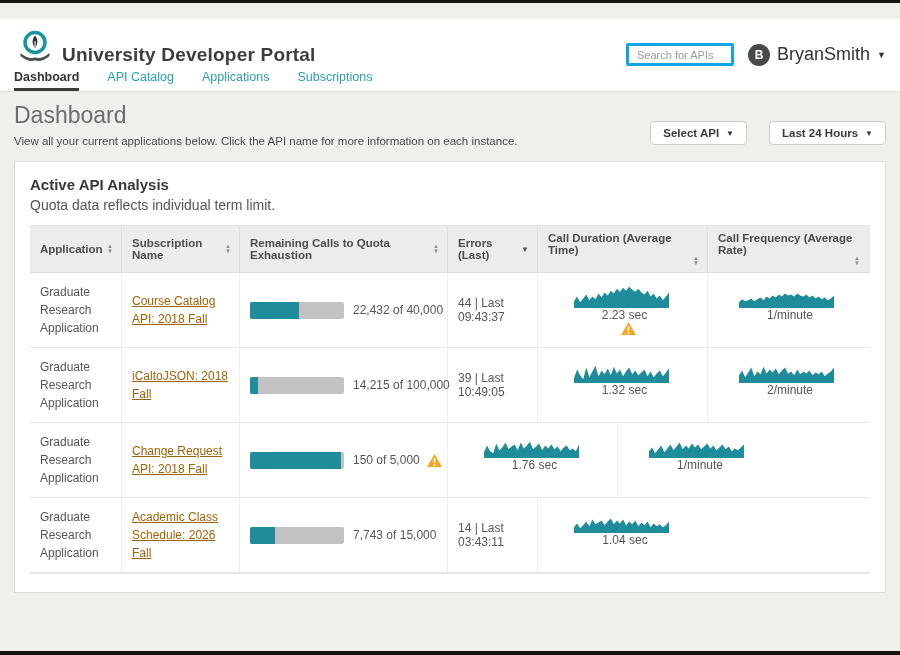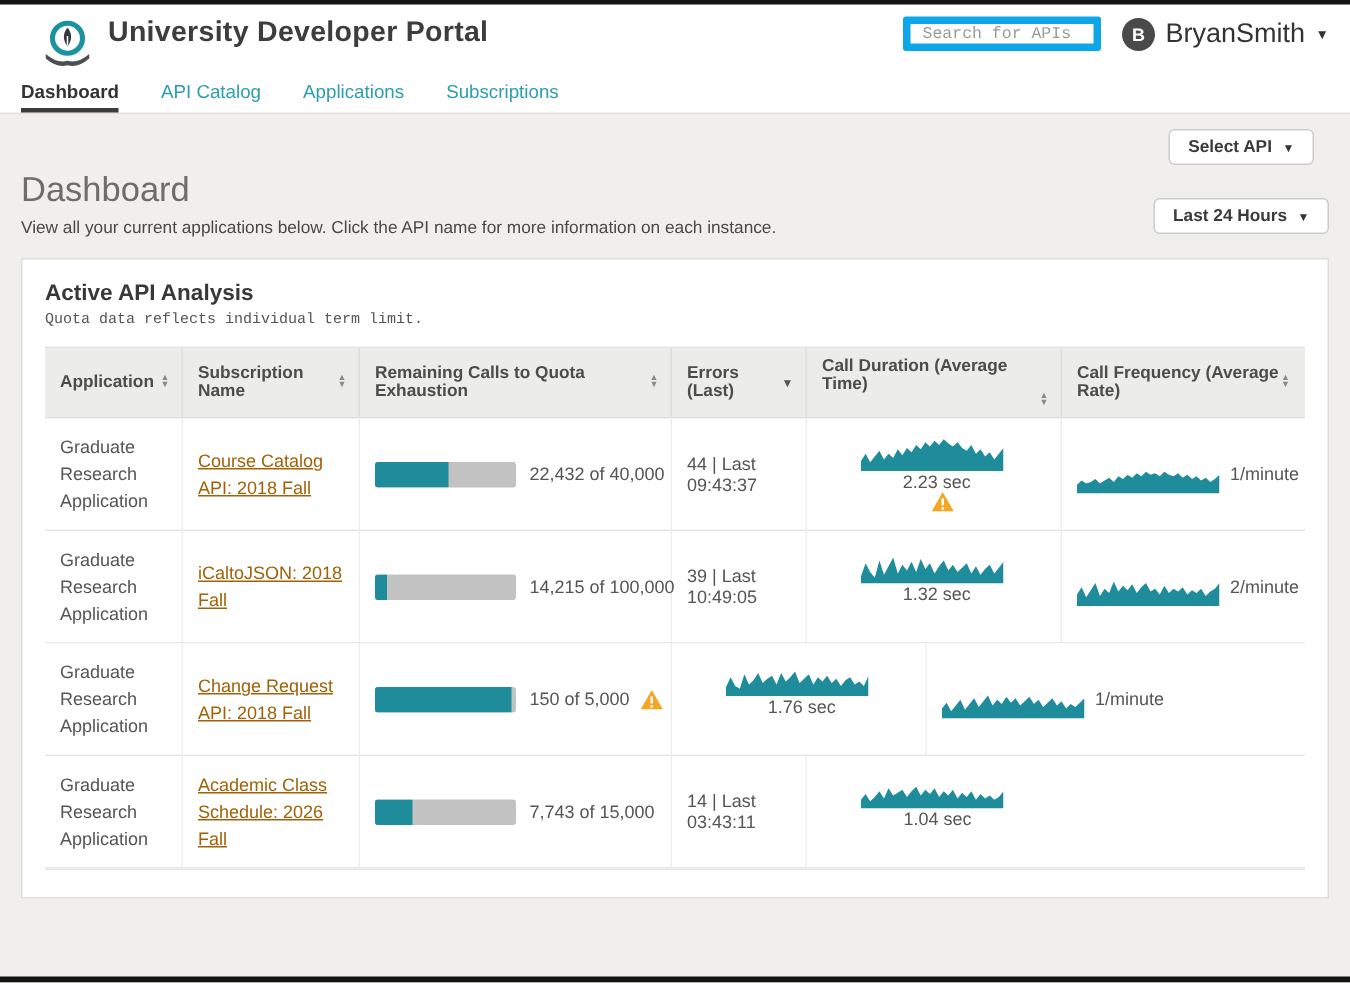--- a/index.html
+++ b/index.html
@@ -3,66 +3,66 @@
 <meta charset="utf-8">
 <style>
   * { margin:0; padding:0; box-sizing:border-box; }
   body { background:#888; font-family:"Liberation Sans", sans-serif; }
   .screen { width:900px; height:655px; position:relative; background:#f0efec; overflow:hidden; margin:0 auto; }
   .edge-strip { position:absolute; left:0; width:900px; background:#141414; z-index:10; }
   .edge-top { top:0; height:3px; }
   .edge-bottom { bottom:0; height:4px; }
 
   
-  .header { background:#fff; padding:8px 14px 0 26px; display:flex; align-items:flex-start; height:47px; margin-top:3px; }
+  .header { background:#fff; padding:8px 14px 0 16px; display:flex; align-items:flex-end; height:47px; margin-top:19px; }
   .logo { width:38px; height:38px; margin-right:8px; flex:0 0 auto; }
   .brand { font-size:19px; font-weight:bold; color:#3d3d3d; letter-spacing:.2px; }
   .header-right { margin-left:auto; display:flex; align-items:center; gap:14px; }
-  .search-box { width:132px; height:23px; border:5px solid #0ea5e9; border-radius:2px; font-size:11px; padding:0 8px; color:#444; background:#fff; font-family:Liberation Mono, monospace; }
+  .search-box { width:108px; height:23px; border:3px solid #0ea5e9; border-radius:2px; font-size:11px; padding:0 8px; color:#444; background:#fff; font-family:Liberation Sans, sans-serif; }
   .search-box::placeholder { color:#9a9a9a; }
   .user { display:flex; align-items:center; gap:7px; cursor:pointer; }
   .avatar { width:22px; height:22px; border-radius:50%; background:#4a4a4a; color:#fff; font-size:12px; font-weight:bold; display:flex; align-items:center; justify-content:center; }
   .username { font-size:18px; color:#333; }
   .caret { font-size:9px; color:#333; }
 
   
   .nav { background:#fff; display:flex; gap:28px; padding:0 14px; border-bottom:1px solid #e2e1de; height:26px; align-items:flex-end; }
   .nav-item { font-size:12.5px; color:#2b9fab; padding-bottom:7px; cursor:pointer; }
   .nav-item.active { color:#333; font-weight:bold; border-bottom:3px solid #3b3b3b; padding-bottom:4px; }
 
   
   .page-head { padding:10px 14px 4px 14px; display:flex; align-items:flex-end; }
   .page-title { font-size:23px; color:#6d6d6d; font-weight:normal; margin-bottom:6px; }
   .page-sub { font-size:11.5px; color:#484848; }
-  .page-controls { margin-left:auto; display:flex; gap:22px; align-items:center; padding-bottom:2px;flex-direction:column; }
+  .page-controls { margin-left:auto; display:flex; gap:22px; align-items:center; padding-bottom:2px; }
   .btn { background:#fff; border:1px solid #ccc; border-radius:4px; height:24px; padding:0 12px; font-size:11.5px; font-weight:bold; color:#3a3a3a; display:flex; align-items:center; gap:7px; cursor:pointer; font-family:"Liberation Sans",sans-serif; }
   .btn .caret { font-size:8px; }
 
   
   .panel { margin:10px 14px; background:#fff; border:1px solid #dcdcda; padding:14px 15px 18px 15px; min-height:330px; }
   .panel-title { font-size:15px; font-weight:bold; color:#383838; }
-  .panel-sub { font-size:10px; color:#555; margin-top:4px; margin-bottom:12px;font-family:Liberation Mono, monospace; }
+  .panel-sub { font-size:14px; color:#555; margin-top:4px; margin-bottom:12px; }
 
   
   .table { border:1px solid #e3e3e1; border-left:none; border-right:none; }
   .thead { display:flex; background:#ececea; border-bottom:1px solid #ddd; }
   .th { font-size:11.5px; font-weight:bold; color:#4c4c4c; padding:6px 6px 6px 10px; display:flex; align-items:center; border-right:1px solid #dedede; }
   .th:last-child { border-right:none; }
   .sort { display:flex; flex-direction:column; margin-left:auto; cursor:pointer; padding-right:2px; }
   .sort i { font-style:normal; font-size:6px; line-height:5px; color:#8a8a8a; }
   .sort-desc { margin-left:auto; font-size:8px; color:#555; cursor:pointer; padding-right:2px; }
   .trow { display:flex; border-bottom:1px solid #e7e7e5; background:#fff; }
   .td { padding:10px 6px 10px 10px; font-size:12px; color:#555; display:flex; align-items:center; min-height:60px; border-right:1px solid #eeeeec; }
   .td:last-child { border-right:none; }
   .col-app { width:92px; }
   .col-sub { width:118px; }
   .col-rem { width:208px; }
   .col-err { width:90px; }
   .col-dur { width:170px;flex-direction:column; }
-  .col-frq { width:160px; }
+  .col-frq { width:160px;flex-direction:column; }
   .td.col-app, .td.col-sub { line-height:1.5; align-items:center; }
   .sublink { color:#a16207; text-decoration:underline; cursor:pointer; }
   .bar { width:94px; height:17px; background:#c2c2c2; border-radius:2px; overflow:hidden; flex:0 0 auto; }
   .bar-fill { height:100%; background:var(--accent,#1e8c9a); }
   .rem-text { margin-left:9px; white-space:nowrap; }
   .spark { width:95px; height:25px; flex:0 0 auto; margin-right:7px; }
   .val-text { white-space:nowrap; }
   .warn { width:15px; height:13px; margin-left:7px; flex:0 0 auto; }
 </style>
 </head>

